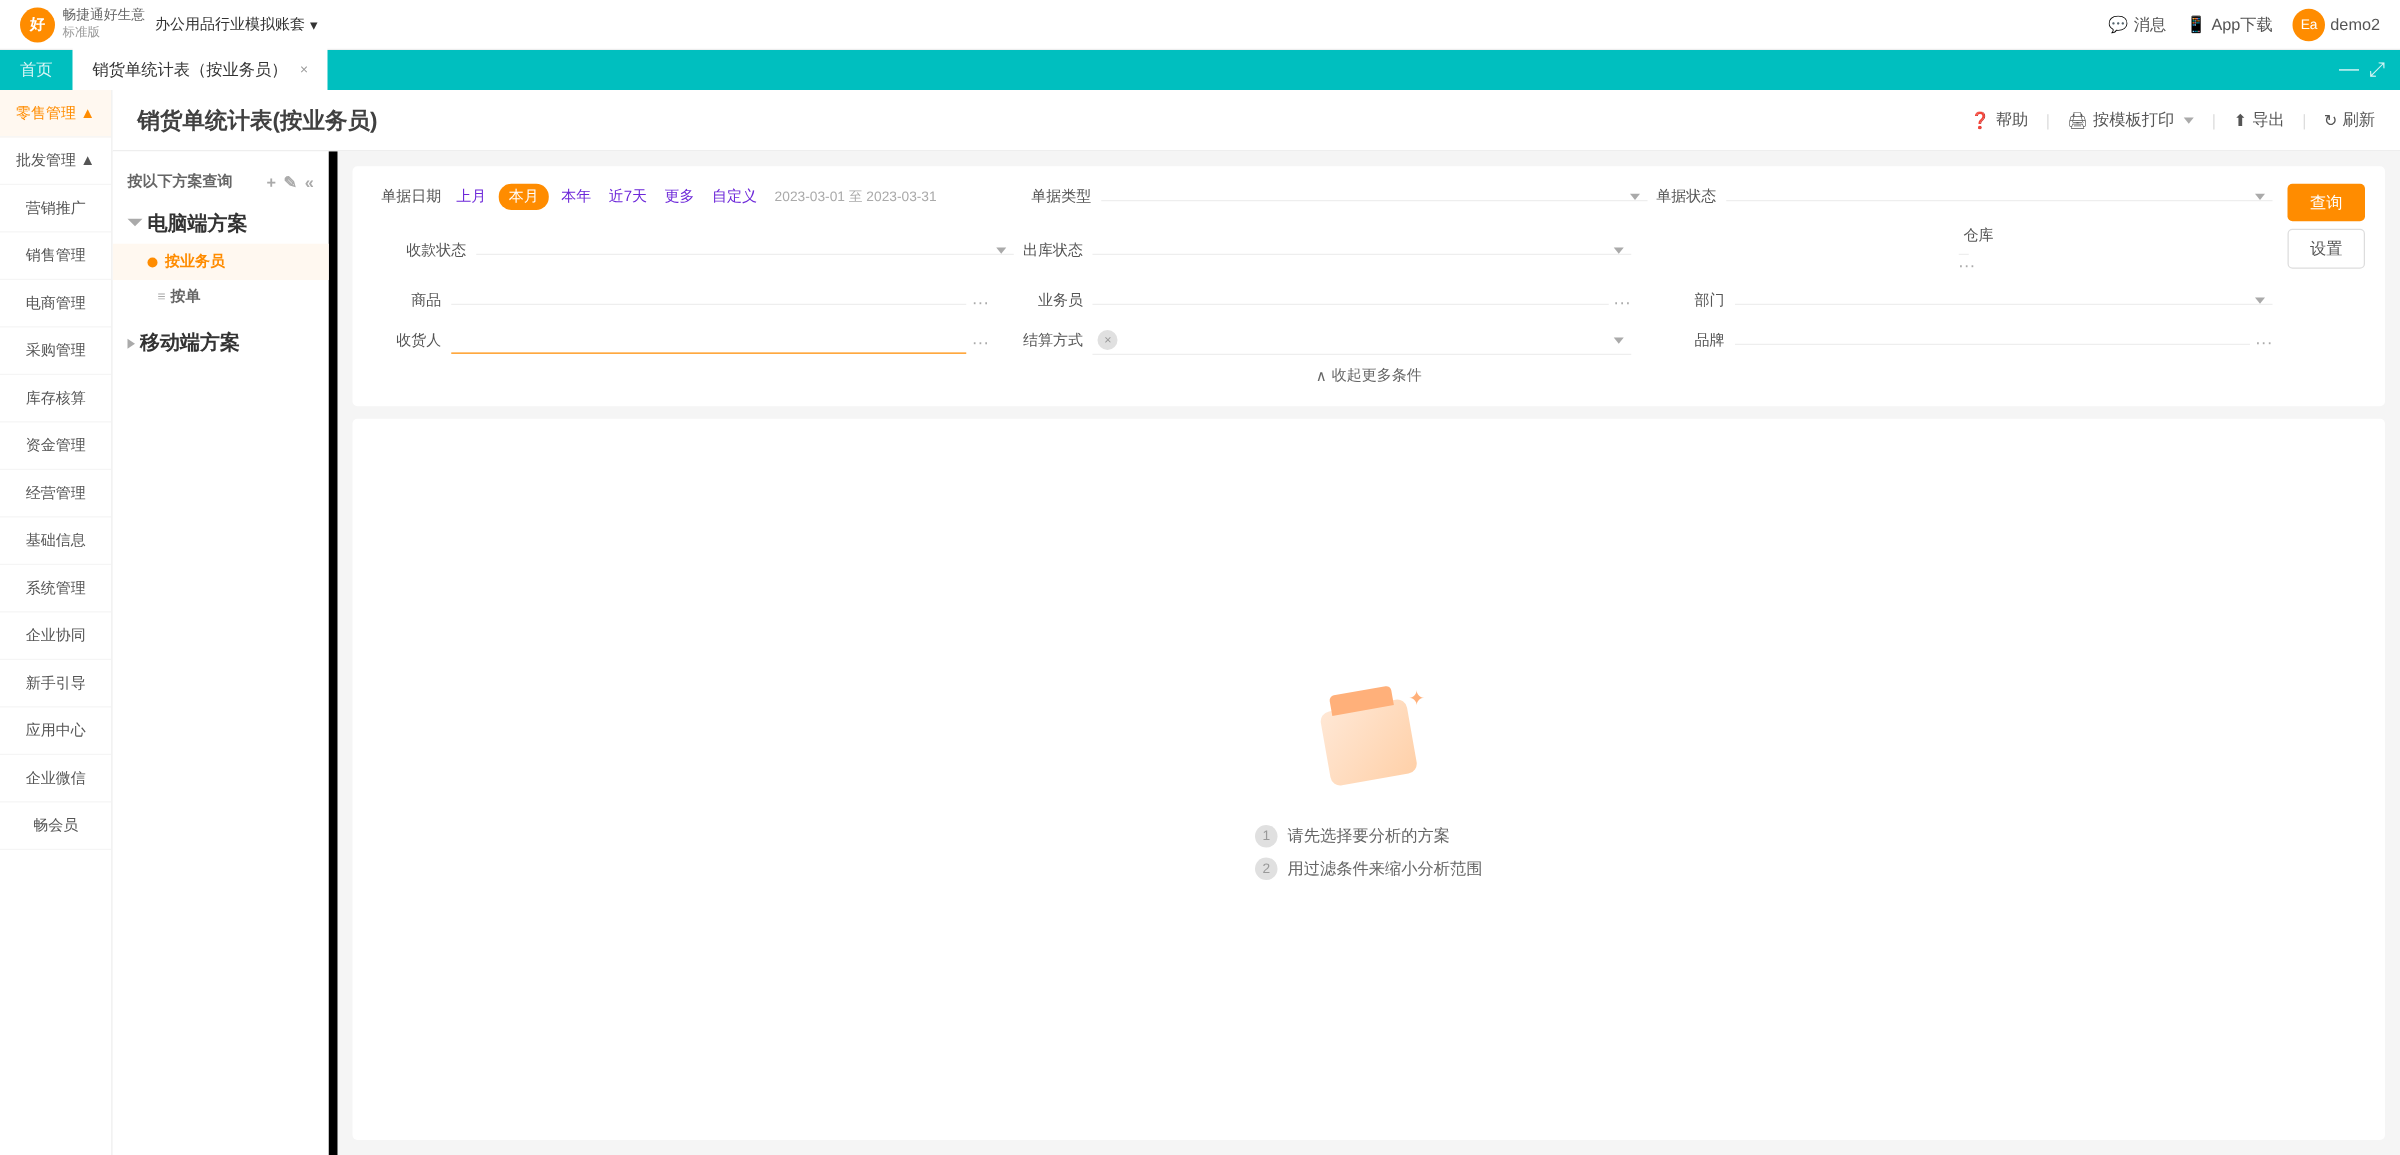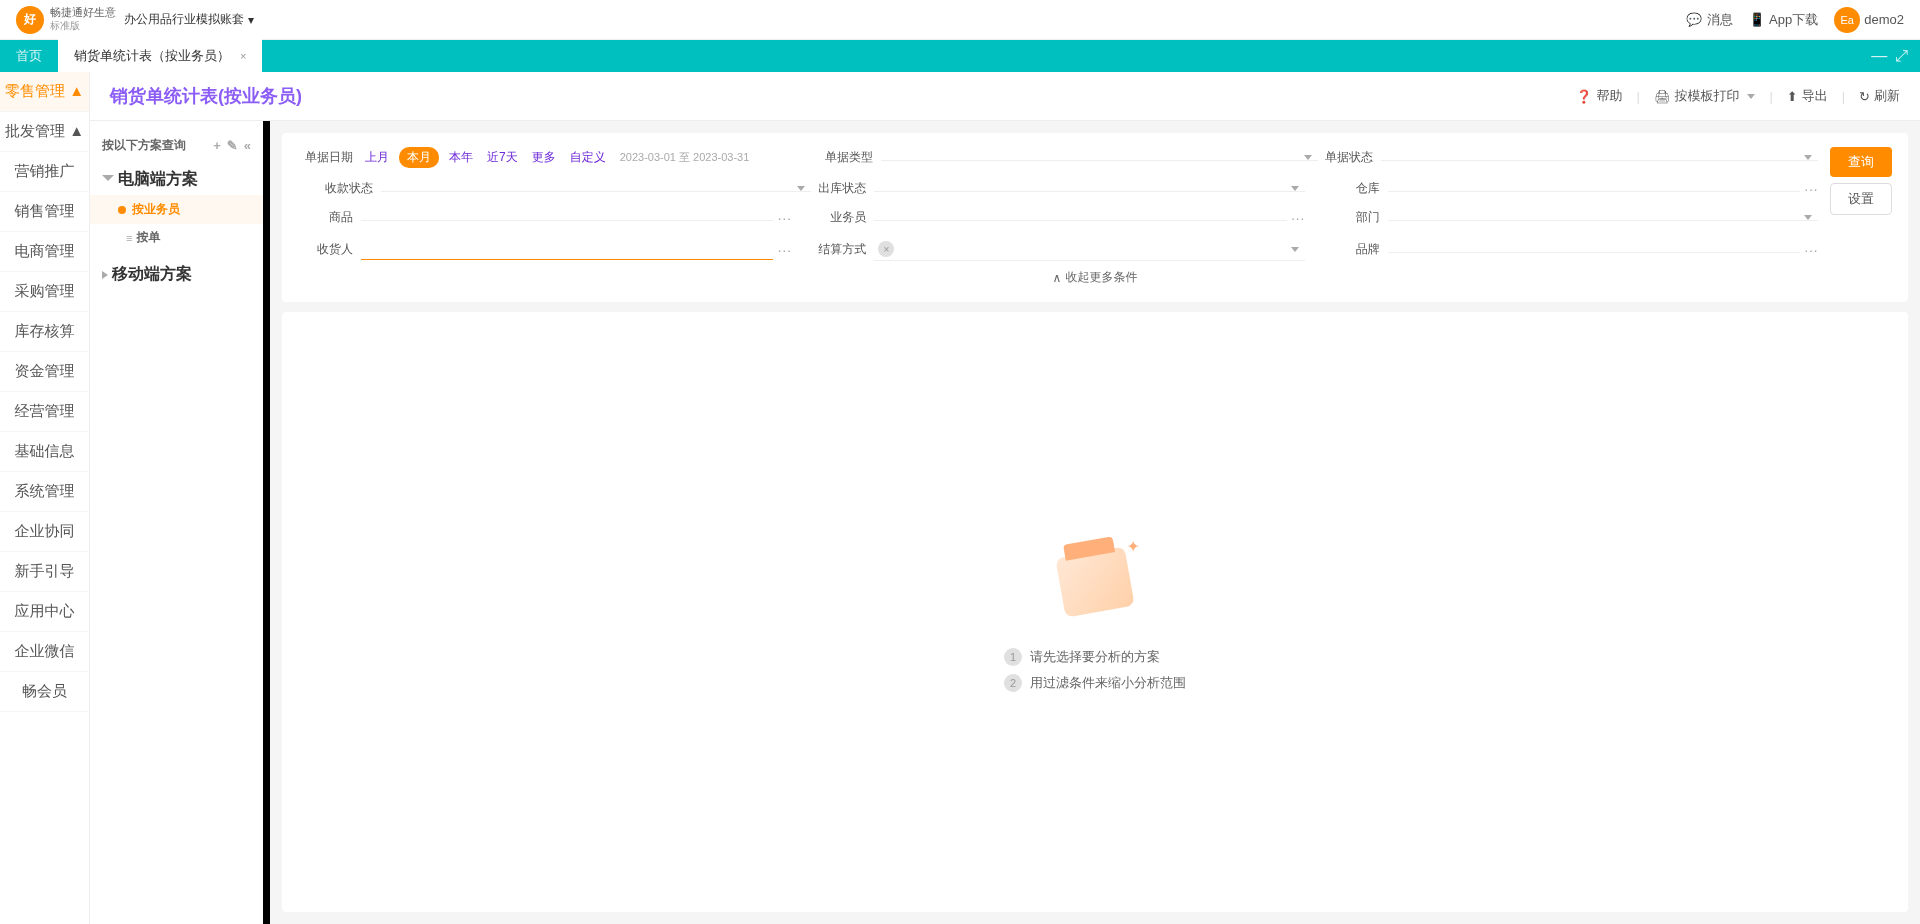--- a/index.html
+++ b/index.html
@@ -69,21 +69,21 @@
       background: #fff;
       border-right: 1px solid #eee;
       display: flex;
       flex-direction: column;
       flex-shrink: 0;
       overflow-y: auto;
     }
     .sidebar-item {
       padding: 10px 4px;
       text-align: center;
-      font-size: 15px;
+      font-size: 12px;
       color: #555;
       cursor: pointer;
       border-bottom: 1px solid #f5f5f5;
     }
     .sidebar-item.active { color: #ff8c00; background: #fff8f0; }
 
     
     .page-area {
       flex: 1;
       display: flex;
@@ -95,21 +95,21 @@
     
     .page-header {
       background: #fff;
       padding: 12px 20px 0 20px;
       border-bottom: 1px solid #eee;
       flex-shrink: 0;
       display: flex;
       align-items: center;
       justify-content: space-between;
     }
-    .page-title { font-size: 18px; font-weight: bold; color: #8b5cf6; padding-bottom: 12px; }
+    .page-title { font-size: 18px; font-weight: bold; color: #404040; padding-bottom: 12px; }
     .page-actions { display: flex; align-items: center; gap: 12px; font-size: 13px; color: #555; padding-bottom: 12px; }
     .page-actions .action-item { display: flex; align-items: center; gap: 4px; cursor: pointer; }
 
     
     .inner-layout {
       display: flex;
       flex: 1;
       overflow: hidden;
     }
 
@@ -476,21 +476,21 @@
                     <span class="chevron-down"></span>
                   </div>
                 </div>
                 <div class="filter-field">
                   <span class="filter-label">出库状态</span>
                   <div class="select-wrapper">
                     <div class="filter-select"></div>
                     <span class="chevron-down"></span>
                   </div>
                 </div>
-                <div class="filter-field" style="margin-left:20px;">
+                <div class="filter-field" style="margin-left:20px;flex-direction:column;">
                   <span class="filter-label">仓库</span>
                   <div class="filter-select" style="flex:1;"></div>
                   <span class="filter-dots">···</span>
                 </div>
               </div>
 
               <div class="filter-row">
                 <div class="filter-field">
                   <span class="filter-label">商品</span>
                   <div class="filter-select" style="flex:1;"></div>

